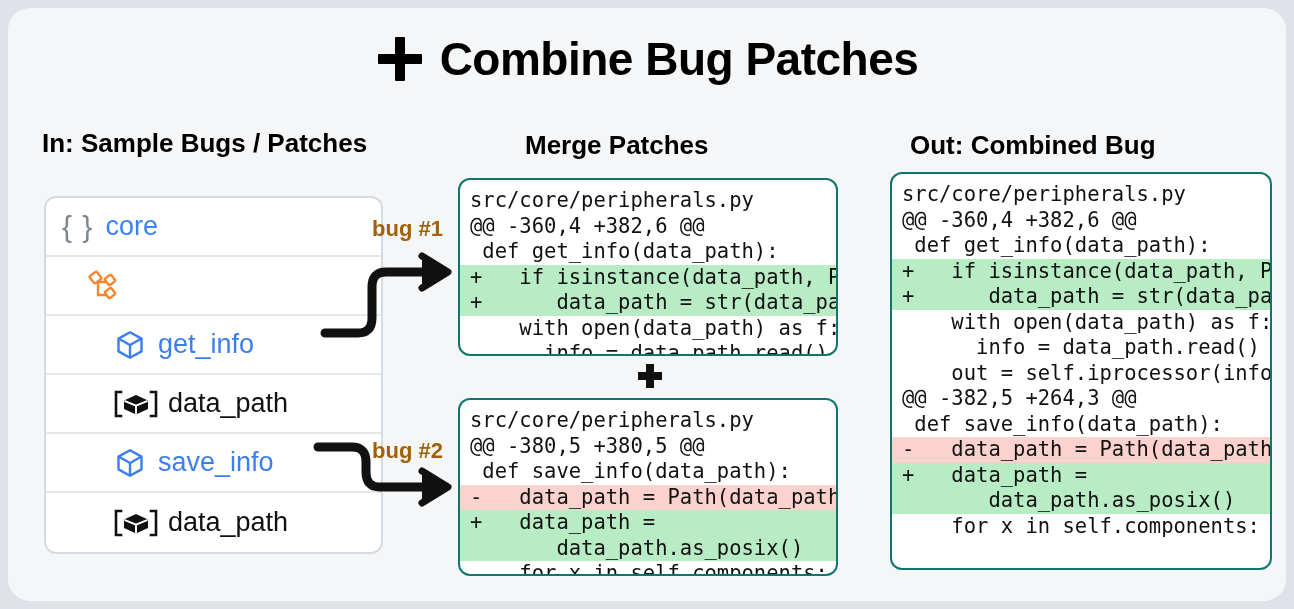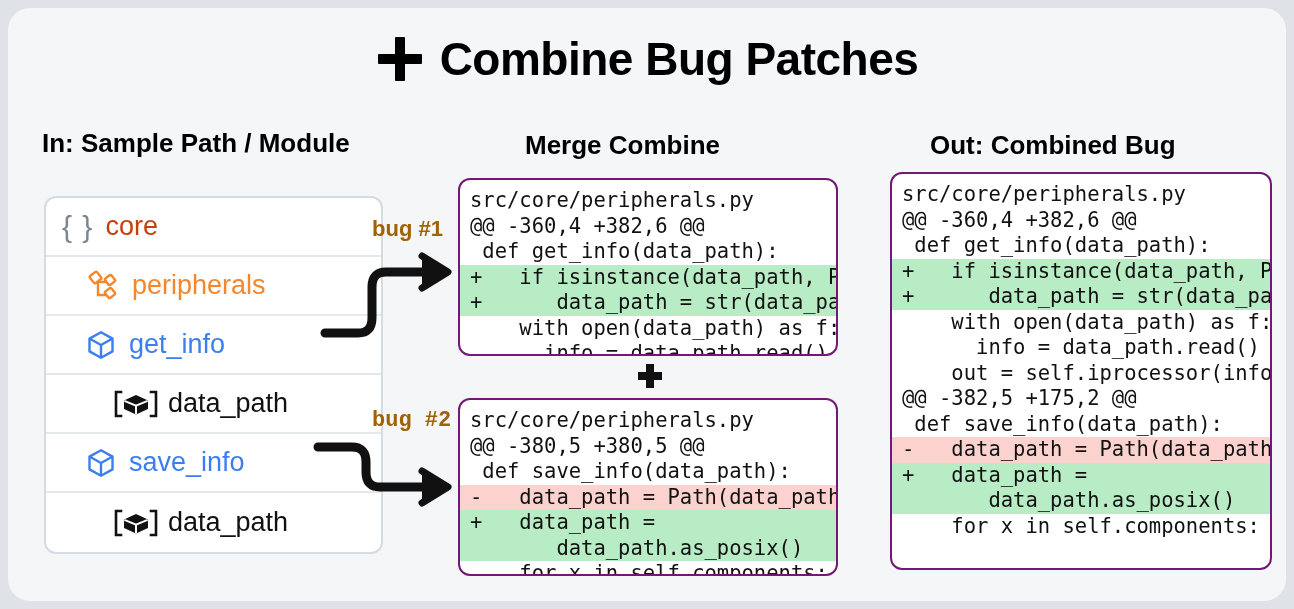--- a/index.html
+++ b/index.html
@@ -58,21 +58,21 @@
   
   .col-head {
     position: absolute;
     font-size: 26px;
     font-weight: bold;
     color: #000;
     white-space: nowrap;
   }
   #head-in   { left: 42px;  top: 128px; }
   #head-mid  { left: 525px; top: 130px; }
-  #head-out  { left: 930px; top: 130px; }
+  #head-out  { left: 910px; top: 130px; }
 
   
   #tree-panel {
     position: absolute;
     left: 44px; top: 196px;
     width: 335px;
     background: #ffffff;
     border: 2px solid #d5dbe2;
     border-radius: 12px;
     overflow: hidden;
@@ -83,60 +83,60 @@
     align-items: center;
     border-bottom: 2px solid #e3e8ed;
     box-sizing: border-box;
     padding-right: 10px;
   }
   .tree-row:last-child { border-bottom: none; }
   .tree-row .ic { flex: none; display: flex; align-items: center; justify-content: center; }
   .tree-row .lbl { font-size: 27px; white-space: nowrap; }
 
   .row-core   { padding-left: 16px; }
-  .row-core .lbl { color: #c2410c; }
+  .row-core .lbl { color: #3b82f6; }
   .brace {
     font-size: 30px; color: #7d8691;
     font-family: "Liberation Sans", sans-serif;
     margin-right: 12px; letter-spacing: 1px;
   }
 
   .row-mod  { padding-left: 42px; }
   .row-mod .lbl { color: #f5862b; margin-left: 12px; }
 
-  .row-fn   { padding-left: 39px; }
+  .row-fn   { padding-left: 68px; }
   .row-fn .lbl { color: #3b7ef0; margin-left: 12px; }
 
   .row-var  { padding-left: 67px; }
   .row-var .lbl { color: #111; margin-left: 9px; }
 
   
   .bug-label {
     position: absolute;
     font-size: 22px;
     font-weight: bold;
     color: #a16207;
     white-space: nowrap;
   }
   #bug1-label { left: 372px; top: 216px; }
-  #bug2-label { left: 372px; top: 408px; font-family: Liberation Mono, monospace; }
+  #bug2-label { left: 372px; top: 438px; }
 
   
   #arrows {
     position: absolute;
     left: 0; top: 0;
     width: 1294px; height: 609px;
     pointer-events: none;
   }
 
   
   .code-panel {
     position: absolute;
     background: #ffffff;
-    border: 2px solid #701a75;
+    border: 2px solid #0f766e;
     border-radius: 12px;
     overflow: hidden;
     box-sizing: border-box;
   }
   #patch1 { left: 458px; top: 178px; width: 380px; height: 178px; }
   #patch2 { left: 458px; top: 398px; width: 380px; height: 178px; }
   #combined { left: 890px; top: 172px; width: 382px; height: 398px; }
 
   .code-inner {
     padding: 8px 0 8px 0;
@@ -171,42 +171,41 @@
 <body>
 
 <div id="canvas">
   <div id="frame"></div>
 
   <div id="title-row">
     <div id="title-plus"></div>
     <div id="title-text">Combine Bug Patches</div>
   </div>
 
-  <div class="col-head" id="head-in">In: Sample Path / Module</div>
-  <div class="col-head" id="head-mid">Merge Combine</div>
+  <div class="col-head" id="head-in">In: Sample Bugs / Patches</div>
+  <div class="col-head" id="head-mid">Merge Patches</div>
   <div class="col-head" id="head-out">Out: Combined Bug</div>
 
   <div id="tree-panel">
 
     <div class="tree-row row-core">
       <span class="ic brace">{ }</span>
       <span class="lbl">core</span>
     </div>
 
     <div class="tree-row row-mod">
       <span class="ic">
         <svg width="32" height="32" viewBox="0 0 32 32" fill="none">
           <rect x="3" y="3" width="9" height="9" rx="1.5" transform="rotate(-38 7.5 7.5)" stroke="#f5862b" stroke-width="2.4"></rect>
           <rect x="18" y="6" width="8" height="8" rx="1.5" transform="rotate(-38 22 10)" stroke="#f5862b" stroke-width="2.4"></rect>
           <rect x="18" y="19" width="8" height="8" rx="1.5" transform="rotate(-38 22 23)" stroke="#f5862b" stroke-width="2.4"></rect>
           <path d="M10 12 V25 H18" stroke="#f5862b" stroke-width="2.4" stroke-linecap="round" fill="none"></path>
           <path d="M12 12 H17" stroke="#f5862b" stroke-width="2.4" stroke-linecap="round"></path>
         </svg>
       </span>
-      <span class="lbl">peripherals</span>
     </div>
 
     <div class="tree-row row-fn">
       <span class="ic">
         <svg width="32" height="32" viewBox="0 0 32 32" fill="none">
           <path d="M16 3.2 L27.5 9.6 V22.4 L16 28.8 L4.5 22.4 V9.6 Z" stroke="#3b7ef0" stroke-width="2.4" stroke-linejoin="round"></path>
           <path d="M4.9 9.8 L16 16 L27.1 9.8" stroke="#3b7ef0" stroke-width="2.4" stroke-linejoin="round"></path>
           <path d="M16 16 V28.6" stroke="#3b7ef0" stroke-width="2.4"></path>
         </svg>
       </span>
@@ -294,21 +293,21 @@
   <div class="code-panel" id="combined">
     <div class="code-inner">
       <div class="cline">src/core/peripherals.py</div>
       <div class="cline">@@ -360,4 +382,6 @@</div>
       <div class="cline"> def get_info(data_path):</div>
       <div class="cline add">+   if isinstance(data_path, Path</div>
       <div class="cline add">+      data_path = str(data_path)</div>
       <div class="cline">    with open(data_path) as f:</div>
       <div class="cline">      info = data_path.read()</div>
       <div class="cline">    out = self.iprocessor(info)</div>
-      <div class="cline">@@ -382,5 +175,2 @@</div>
+      <div class="cline">@@ -382,5 +264,3 @@</div>
       <div class="cline"> def save_info(data_path):</div>
       <div class="cline del">-   data_path = Path(data_path)</div>
       <div class="cline add">+   data_path =</div>
       <div class="cline add">       data_path.as_posix()</div>
       <div class="cline">    for x in self.components:</div>
     </div>
   </div>
 </div>
 
 </body></html>

